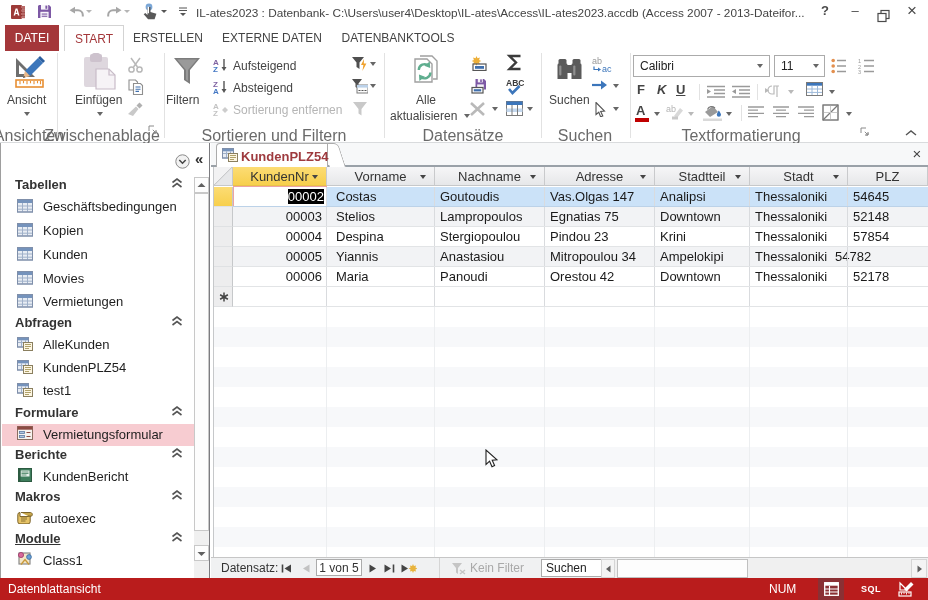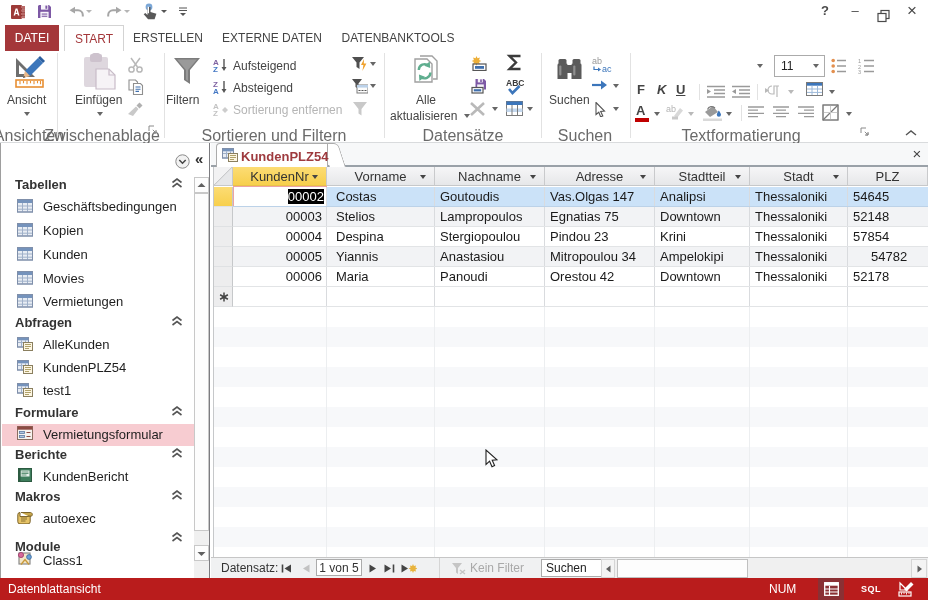--- a/index.html
+++ b/index.html
@@ -98,20 +98,21 @@
       <circle cx="7" cy="4" r="3.4" fill="#7ba7d7"></circle>
       <path d="M5.5 4 v8 l-2.2-2 l-1.6 1.2 l4.4 5 h6.5 l1.8-5.5 l-5.9-1.7 v-5 Z" fill="#595959"></path>
       <path d="M6.3 3.8 v6.5" stroke="#fff" stroke-width="1.4"></path>
     </svg>
     <div class="qat-ico" style="left:161px;top:10px;width:0;height:0;border-left:3px solid transparent;border-right:3px solid transparent;border-top:3.5px solid #555;"></div>
 
     <svg class="qat-ico" style="left:178px;top:6px" width="10" height="11" viewBox="0 0 10 11">
       <path d="M1 2 h8 M1 4.5 h8" stroke="#555" stroke-width="1.2"></path>
       <path d="M2 7 l3 3 l3 -3 Z" fill="#555"></path>
     </svg>
+    <div id="titletext">IL-ates2023 : Datenbank- C:\Users\user4\Desktop\IL-ates\Access\IL-ates2023.accdb (Access 2007 - 2013-Dateifor...</div>
     <div class="winbtn" style="left:810px;font-weight:bold;">?</div>
     <div class="winbtn" style="left:840px;">–</div>
     <svg class="winbtn" style="left:869px;top:5px" width="30" height="14" viewBox="0 0 30 14">
       <rect x="12" y="1.5" width="8" height="8" fill="none" stroke="#4a4a4a" stroke-width="1.2"></rect>
       <rect x="9" y="4.5" width="8" height="8" fill="#fff" stroke="#4a4a4a" stroke-width="1.2"></rect>
     </svg>
     <div class="winbtn" style="left:897px;font-size:17px;">×</div>
   </div>
   <div class="abs" id="tabrow">
     <div class="rtab" id="tab-datei">DATEI</div>
@@ -278,20 +279,21 @@
       <path d="M9 0.5 l6 4.5 l-6 4.5 Z" fill="#3c76bb"></path>
     </svg>
     <div class="dd" style="position:absolute;left:613px;top:33px;"></div>
     <svg class="abs" style="left:595px;top:51px" width="12" height="15" viewBox="0 0 12 15">
       <path d="M1 0.5 L9.5 9 L5.7 9.4 L7.8 14 L5.6 14.8 L3.8 10.2 L1 12.5 Z" fill="#fff" stroke="#555" stroke-width="1.1"></path>
     </svg>
     <div class="dd" style="position:absolute;left:613px;top:56px;"></div>
     <div class="glabel" style="left:585px;">Suchen</div>
     <div class="gsep" style="left:630px;"></div>
 
+    <div class="abs" style="left:633px;top:4px;width:137px;height:22px;background:#fff;border:1px solid #ababab;font-size:12px;color:#222;line-height:20px;padding-left:6px;">Calibri</div>
     <div class="dd" style="position:absolute;left:757px;top:13px;"></div>
     <div class="abs" style="left:774px;top:4px;width:51px;height:22px;background:#fff;border:1px solid #ababab;font-size:12px;color:#222;line-height:20px;padding-left:6px;">11</div>
     <div class="dd" style="position:absolute;left:813px;top:13px;"></div>
     <svg class="abs" style="left:831px;top:7px" width="16" height="16" viewBox="0 0 16 16">
       <g fill="#e3904f">
         <circle cx="2.2" cy="2.5" r="1.8"></circle>
         <circle cx="2.2" cy="8" r="1.8"></circle>
         <circle cx="2.2" cy="13.5" r="1.8"></circle>
       </g>
       <path d="M6 2.5 h9 M6 8 h9 M6 13.5 h9" stroke="#9a9a9a" stroke-width="1.4"></path>
@@ -493,21 +495,21 @@
     <div class="navsec" style="top:304px;">Berichte</div>
     <svg class="chev2" style="top:305px" width="12" height="10" viewBox="0 0 12 10">
       <path d="M1.5 4.5 L6 1 L10.5 4.5 M1.5 9 L6 5.5 L10.5 9" fill="none" stroke="#555" stroke-width="1.6"></path>
     </svg>
     <div class="navitem" style="top:326px;">KundenBericht</div>
     <div class="navsec" style="top:346px;">Makros</div>
     <svg class="chev2" style="top:347px" width="12" height="10" viewBox="0 0 12 10">
       <path d="M1.5 4.5 L6 1 L10.5 4.5 M1.5 9 L6 5.5 L10.5 9" fill="none" stroke="#555" stroke-width="1.6"></path>
     </svg>
     <div class="navitem" style="top:368px;">autoexec</div>
-    <div class="navsec" style="top:396px;">Module</div>
+    <div class="navsec" style="top:388px;text-decoration:underline;">Module</div>
     <svg class="chev2" style="top:389px" width="12" height="10" viewBox="0 0 12 10">
       <path d="M1.5 4.5 L6 1 L10.5 4.5 M1.5 9 L6 5.5 L10.5 9" fill="none" stroke="#555" stroke-width="1.6"></path>
     </svg>
     <div class="navitem" style="top:410px;">Class1</div>
   </div>
   <div class="abs" id="docarea">
     <div id="tabstrip">
       <div id="tabslant"></div>
       <div id="doctab">
         <svg style="position:absolute;left:5px;top:4px" width="16" height="14">
@@ -579,21 +581,21 @@
         <div class="dc" style="left:642px;">57854</div>
       </div>
       <div class="drow" style="top:80px;">
         <div class="rowbg"></div>
         <div class="dc r" style="left:22px;width:92px;">00005</div>
         <div class="dc" style="left:125px;">Yiannis</div>
         <div class="dc" style="left:229px;">Anastasiou</div>
         <div class="dc" style="left:339px;">Mitropoulou 34</div>
         <div class="dc" style="left:449px;">Ampelokipi</div>
         <div class="dc" style="left:544px;">Thessaloniki</div>
-        <div class="dc" style="left:660px;">54782</div>
+        <div class="dc" style="left:624px;">54782</div>
       </div>
       <div class="drow" style="top:100px;">
         <div class="dc r" style="left:22px;width:92px;">00006</div>
         <div class="dc" style="left:125px;">Maria</div>
         <div class="dc" style="left:229px;">Panoudi</div>
         <div class="dc" style="left:339px;">Orestou 42</div>
         <div class="dc" style="left:449px;">Downtown</div>
         <div class="dc" style="left:544px;">Thessaloniki</div>
         <div class="dc" style="left:642px;">52178</div>
       </div>

